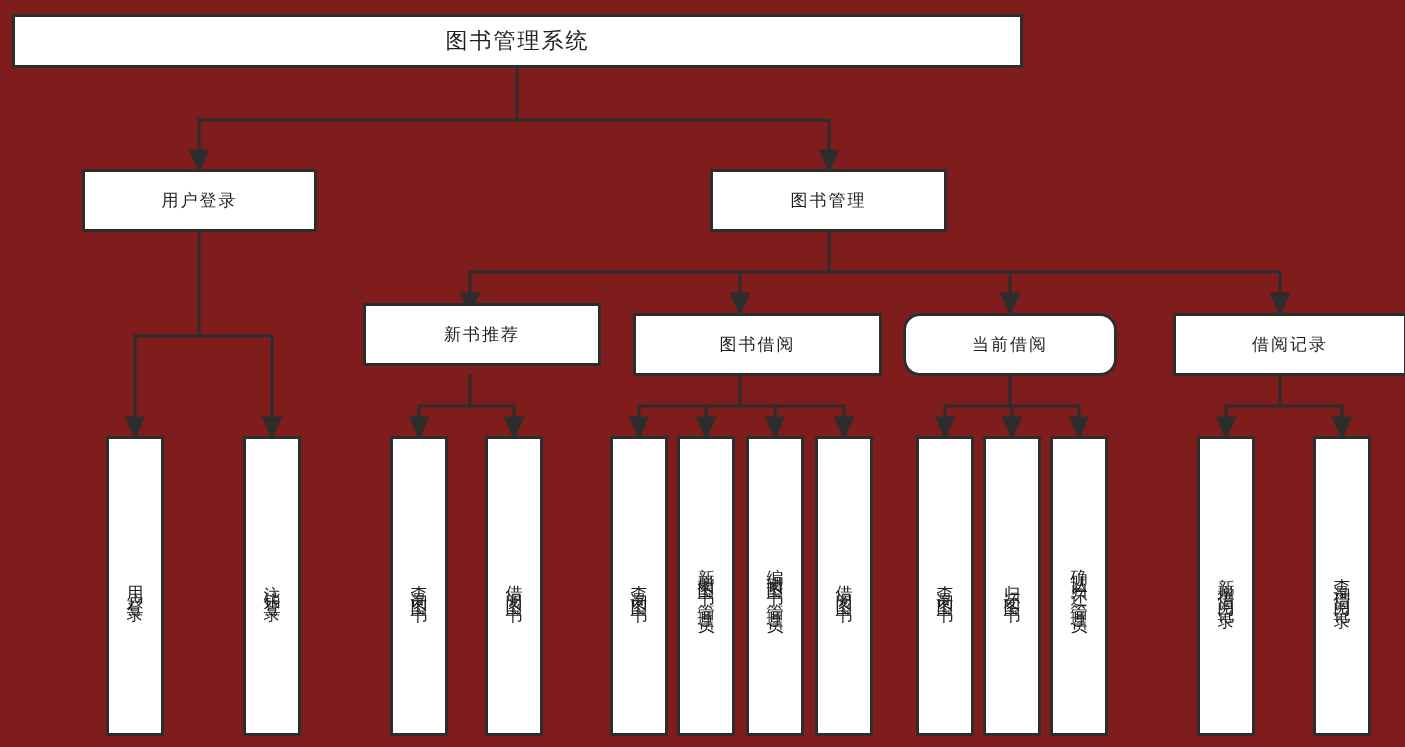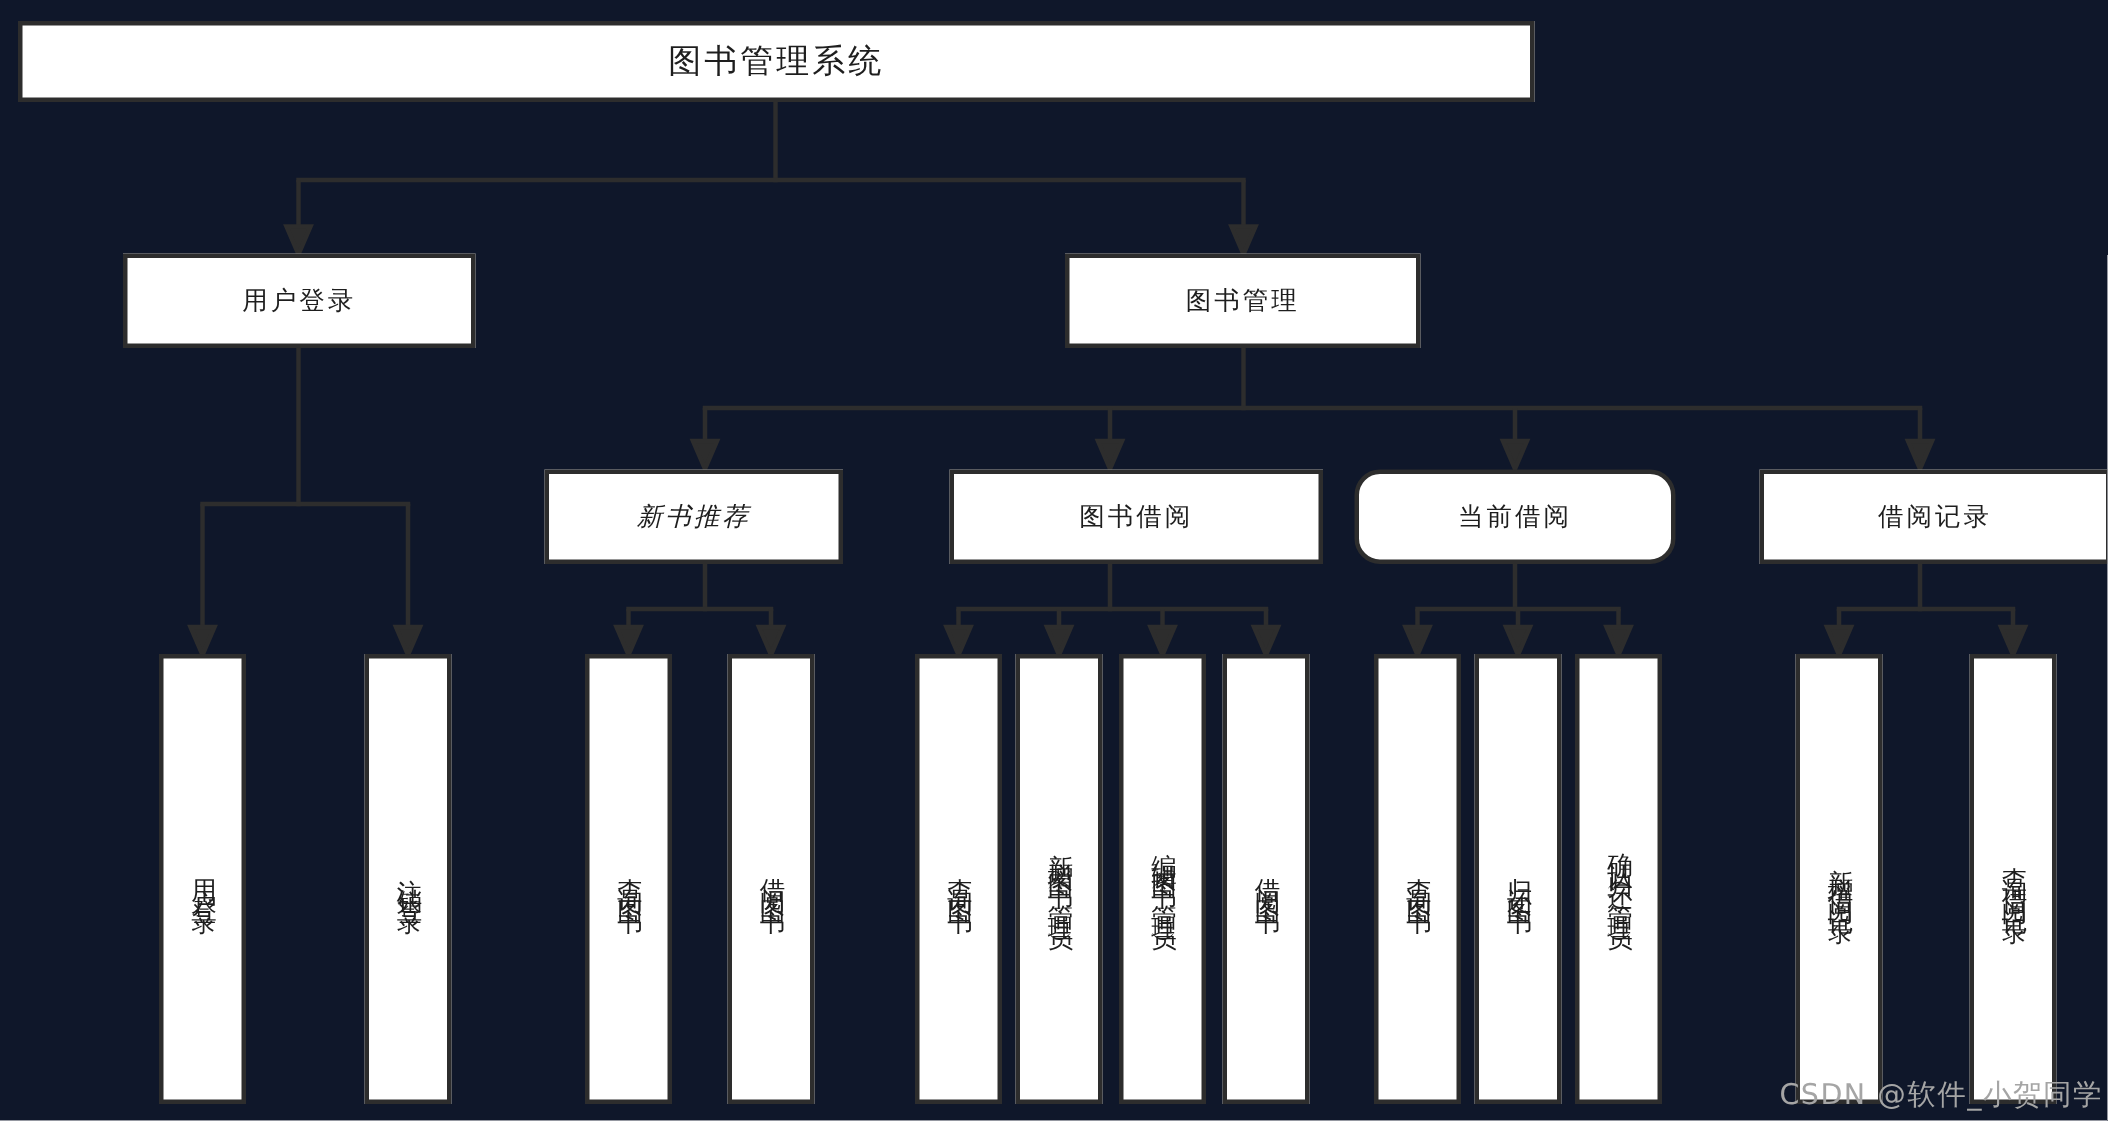--- a/index.html
+++ b/index.html
@@ -5,21 +5,21 @@
   html, body {
     margin: 0;
     padding: 0;
     background: #ffffff;
     font-family: "DejaVu Sans", "Liberation Sans", sans-serif;
   }
   .canvas {
     position: relative;
     width: 1405px;
     height: 747px;
-    background: #0f172a;
+    background: #7f1d1d;
     overflow: hidden;
   }
   svg.connectors {
     position: absolute;
     left: 0;
     top: 0;
     pointer-events: none;
   }
   .node {
     position: absolute;
@@ -136,21 +136,21 @@
         <polygon points="1342,436.5 1334,418 1350,418"></polygon>
       </g>
     </g>
   </svg>
 
   <div class="node root" style="left:12px; top:14px; width:1011px; height:54px;">图书管理系统</div>
 
   <div class="node" style="left:82px; top:169px; width:235px; height:63px;">用户登录</div>
   <div class="node" style="left:710px; top:169px; width:237px; height:63px;">图书管理</div>
 
-  <div class="node" style="left:363px; top:313px; width:199px; height:63px;font-style:italic;">新书推荐</div>
+  <div class="node" style="left:363px; top:303px; width:238px; height:63px;">新书推荐</div>
   <div class="node" style="left:633px; top:313px; width:249px; height:63px;">图书借阅</div>
   <div class="node" style="left:903px; top:313px; width:214px; height:63px;border-radius:17px;">当前借阅</div>
   <div class="node" style="left:1173px; top:313px; width:234px; height:63px;">借阅记录</div>
 
   <div class="node vert" style="left:106px; top:436px; width:58px; height:300px;">
     <span class="vtext">用户登录</span>
   </div>
   <div class="node vert" style="left:243px; top:436px; width:58px; height:300px;">
     <span class="vtext">注销登录</span>
   </div>
@@ -185,15 +185,14 @@
     <span class="vtext">确认归还（管理员）</span>
   </div>
 
   <div class="node vert" style="left:1197px; top:436px; width:58px; height:300px;">
     <span class="vtext">新增借阅记录</span>
   </div>
   <div class="node vert" style="left:1313px; top:436px; width:58px; height:300px;">
     <span class="vtext">查询借阅记录</span>
   </div>
 
-  <div class="watermark">CSDN @软件_小贺同学</div>
 
 </div>
 
 </body></html>

